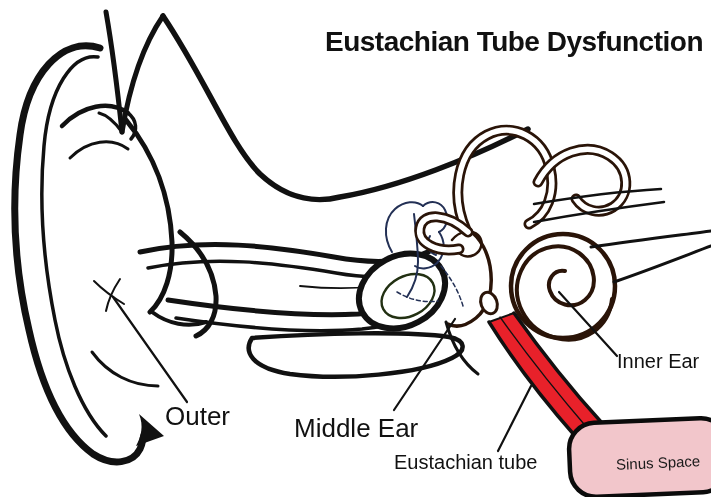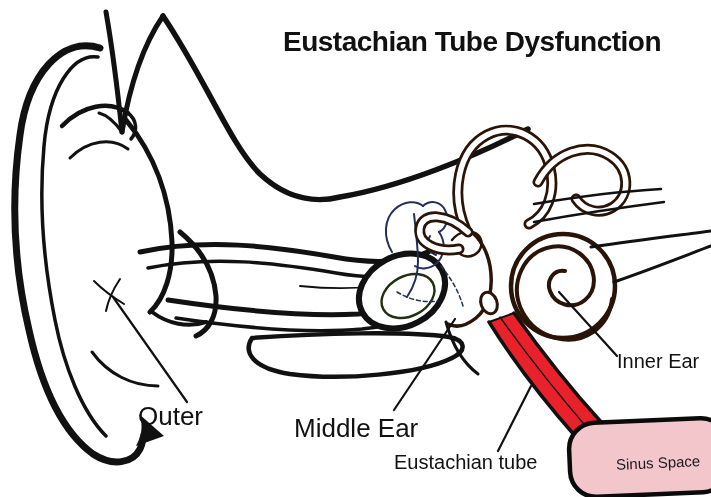--- a/index.html
+++ b/index.html
@@ -11,22 +11,22 @@
     position:relative;width:711px;height:497px;background:var(--bg,#fff);
     overflow:hidden;font-family:"Liberation Sans", sans-serif;color:var(--label,#111);
   }
   #art{position:absolute;left:0;top:0;width:711px;height:497px;}
   .s{fill:none;stroke:var(--ink,#111);stroke-linecap:round;stroke-linejoin:round;}
   .br{stroke:var(--inner,#2a1408);}
   .os{stroke:var(--ossicle,#233055);}
   .wf{fill:#ffffff;}
   .white-core{stroke:#ffffff;}
   .lbl{position:absolute;white-space:nowrap;color:var(--label,#111);}
-  .title{left:283px;top:26px;width:420px;font-size:28px;font-weight:bold;letter-spacing:-0.5px;text-align:left;}
-  .outer{left:138px;top:399px;width:92px;font-size:26px;line-height:34px;text-align:left;white-space:normal;}
+  .title{left:283px;top:26px;width:420px;font-size:28px;font-weight:bold;letter-spacing:-0.5px;text-align:right;}
+  .outer{left:138px;top:399px;width:92px;font-size:26px;line-height:34px;text-align:right;white-space:normal;}
   .middle{left:294px;top:413px;font-size:26px;}
   .eust{left:394px;top:451px;font-size:20px;}
   .inner-lbl{left:617px;top:350px;font-size:20px;text-align:center;}
   .sinus-lbl{left:616px;top:454px;font-size:15px;transform:rotate(-2.5deg);color:#1a1a1a;}
 </style>
 </head>
 <body>
 
 <div id="stage">
 

